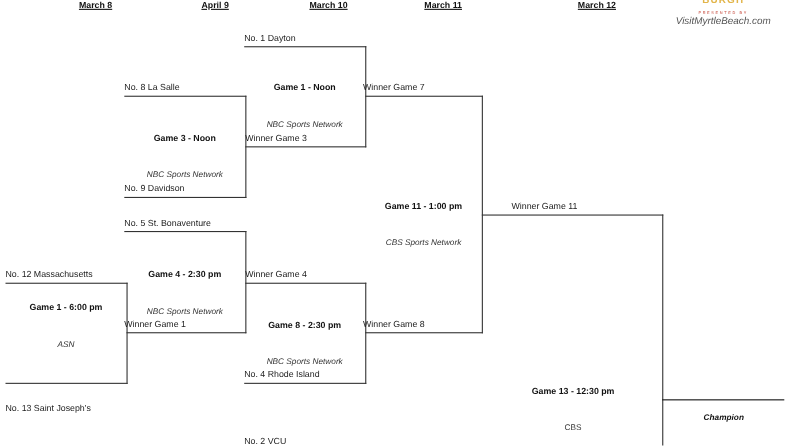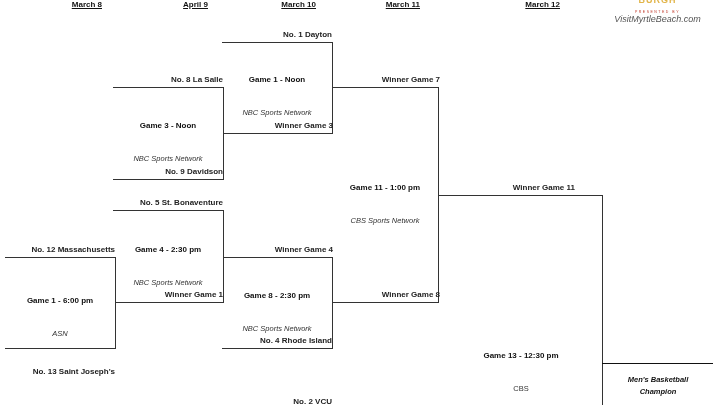--- a/index.html
+++ b/index.html
@@ -3,21 +3,21 @@
   <meta charset="utf-8">
   <style>
     html, body { margin: 0; padding: 0; background: #ffffff; }
     body { width: 720px; height: 405px; position: relative; overflow: hidden;
            font-family: "Liberation Sans", sans-serif; color: #222; }
     .hdr { position: absolute; top: 0; font-size: 8px; font-weight: bold;
            text-decoration: underline; text-align: right; width: 80px; color: #111; }
     .ln { position: absolute; background: #333; }
     .h { height: 1px; }
     .v { width: 1px; }
-    .lbl { position: absolute; font-size: 8px; text-align: right; width: 110px; color: #222; white-space: nowrap; font-weight: bold; }
+    .lbl { position: absolute; font-size: 8px; text-align: left; width: 110px; color: #222; white-space: nowrap; }
     .game { position: absolute; text-align: center; width: 110px; }
     .game .t { font-size: 8px; font-weight: bold; color: #111; display: block; white-space: nowrap; }
     .game .n { font-size: 7.5px; font-style: italic; color: #333; display: block; margin-top: 24px; white-space: nowrap; }
     .game .n.plain { font-style: normal; }
     .logo { position: absolute; left: 600px; top: -4px; width: 115px; text-align: center; }
     .logo .burgh { font-size: 9px; font-weight: bold; color: #e2b54a; letter-spacing: 1px; display: block; height: 8px; line-height: 8px; overflow: hidden; }
     .logo .pres { font-size: 3.5px; color: #c0392b; letter-spacing: 1.5px; display: block; margin-top: 6px; }
     .logo .site { font-size: 9px; font-style: italic; color: #555; display: block; margin-top: 0; }
     .champ { position: absolute; left: 604px; top: 374px; width: 108px; text-align: center;
              font-size: 7.5px; font-weight: bold; font-style: italic; color: #111; line-height: 12px; }
@@ -86,33 +86,32 @@
   <span class="n">NBC Sports Network</span>
 </div>
 <div class="game" style="left:113px; top:121px;">
   <span class="t">Game 3 - Noon</span>
   <span class="n">NBC Sports Network</span>
 </div>
 <div class="game" style="left:113px; top:245px;">
   <span class="t">Game 4 - 2:30 pm</span>
   <span class="n">NBC Sports Network</span>
 </div>
-<div class="game" style="left:5px; top:296px;">
+<div class="game" style="left:5px; top:275px;">
   <span class="t">Game 1 - 6:00 pm</span>
   <span class="n">ASN</span>
 </div>
 <div class="game" style="left:222px; top:291px;">
   <span class="t">Game 8 - 2:30 pm</span>
   <span class="n">NBC Sports Network</span>
 </div>
 <div class="game" style="left:330px; top:183px;">
   <span class="t">Game 11 - 1:00 pm</span>
   <span class="n">CBS Sports Network</span>
 </div>
 <div class="game" style="left:466px; top:351px;">
   <span class="t">Game 13 - 12:30 pm</span>
   <span class="n plain">CBS</span>
 </div>
 
 <div class="champ">
-  <div>Men's Basketball</div>
   <div>Champion</div>
 </div>
 
 </body></html>

